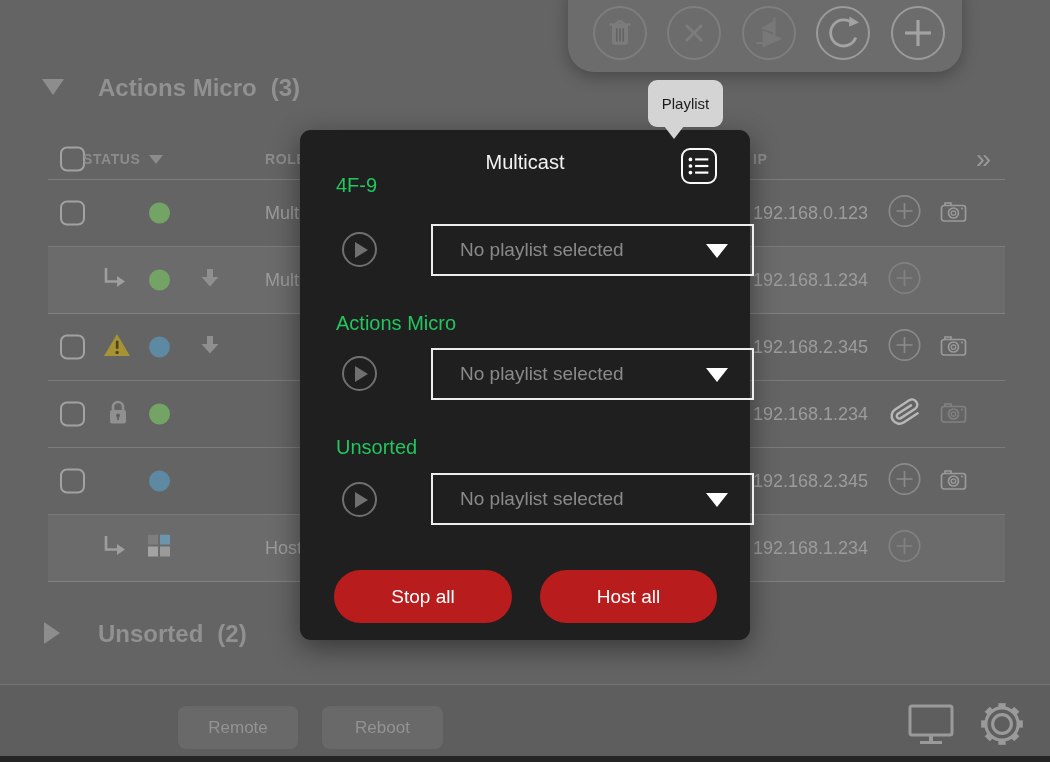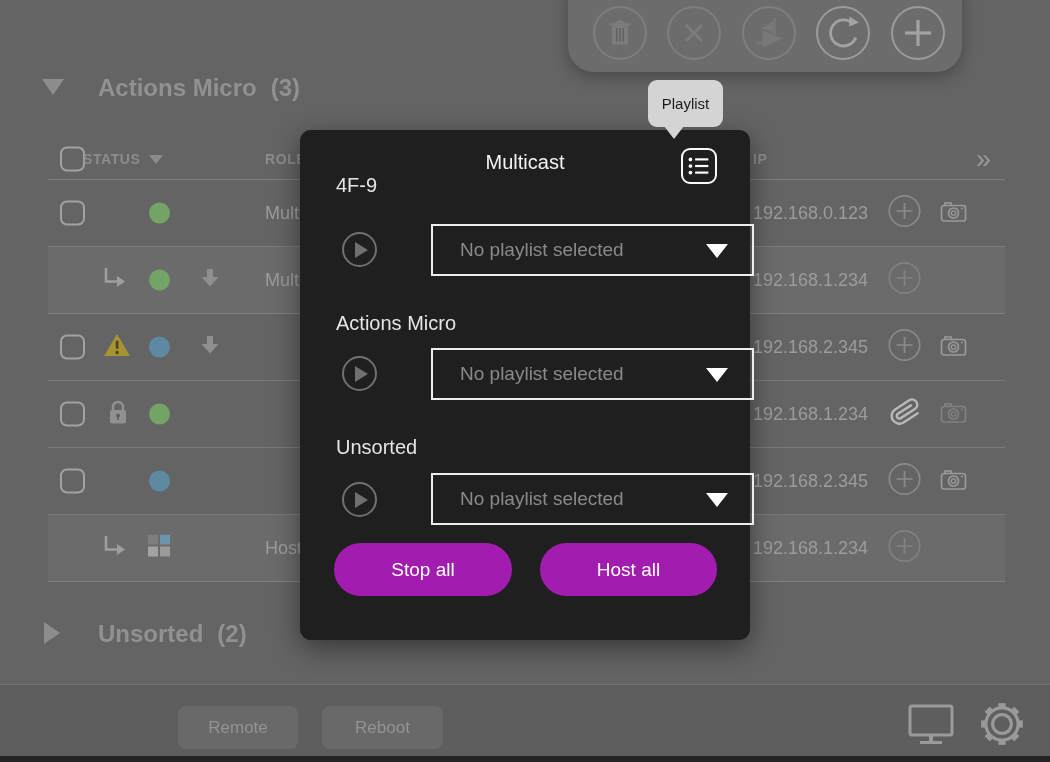--- a/index.html
+++ b/index.html
@@ -41,32 +41,32 @@
   .rowtext { font-size:18px; color:#9c9c9c; white-space:nowrap; }
   .dim { opacity:.55; }
 
   
   .modal { position:absolute; left:300px; top:130px; width:450px; height:510px; background:#1f1f1f;
            border-radius:11px; box-shadow:0 8px 28px rgba(0,0,0,.45); z-index:10; }
   .modal-title { position:absolute; left:0; top:21px; width:100%; text-align:center;
                  font-size:20px; color:#f2f2f2; }
   .playlist-btn { position:absolute; left:381px; top:18px; width:36px; height:36px;
                   border:2.5px solid #fafafa; border-radius:9px; display:flex; align-items:center; justify-content:center; }
-  .grp-label { position:absolute; left:36px; font-size:20px; color:#e5e5e5; }
+  .grp-label { position:absolute; left:36px; font-size:20px; color:#22c55e; }
   .play-btn { position:absolute; left:42px; width:35px; height:35px; border-radius:50%;
               border:2px solid #707070; display:flex; align-items:center; justify-content:center; }
   .play-tri { width:0; height:0; border-top:8px solid transparent; border-bottom:8px solid transparent;
               border-left:13px solid #707070; margin-left:4px; }
   .dropdown { position:absolute; left:95px; width:323px; height:52px; border:2px solid #ededed;
               background:transparent;margin-left:36px; }
   .dropdown .ph { position:absolute; left:27px; top:0; line-height:48px; font-size:19px; color:#8a8a8a; }
   .dropdown .caret { position:absolute; right:24px; top:18px; width:0; height:0;
                      border-left:11px solid transparent; border-right:11px solid transparent;
                      border-top:14px solid #ffffff; }
-  .pill { position:absolute; top:413px; height:53px; border-radius:27px; background:#a21caf;
+  .pill { position:absolute; top:440px; height:53px; border-radius:27px; background:#b91c1c;
           color:#ffffff; font-size:19px; line-height:53px; text-align:center; }
   .stopall { left:34px; width:178px; } .playall { left:240px; width:177px; }
 
   
   .tooltip { position:absolute; left:648px; top:80px; width:75px; height:47px; background:#d4d4d4;
              border-radius:9px; z-index:12; text-align:center; line-height:47px; font-size:15px; color:#1b1b1b; }
   .tooltip::after { content:""; position:absolute; left:16px; bottom:-12px; width:0; height:0;
                     border-left:10px solid transparent; border-right:10px solid transparent;
                     border-top:13px solid #d4d4d4; }
 

